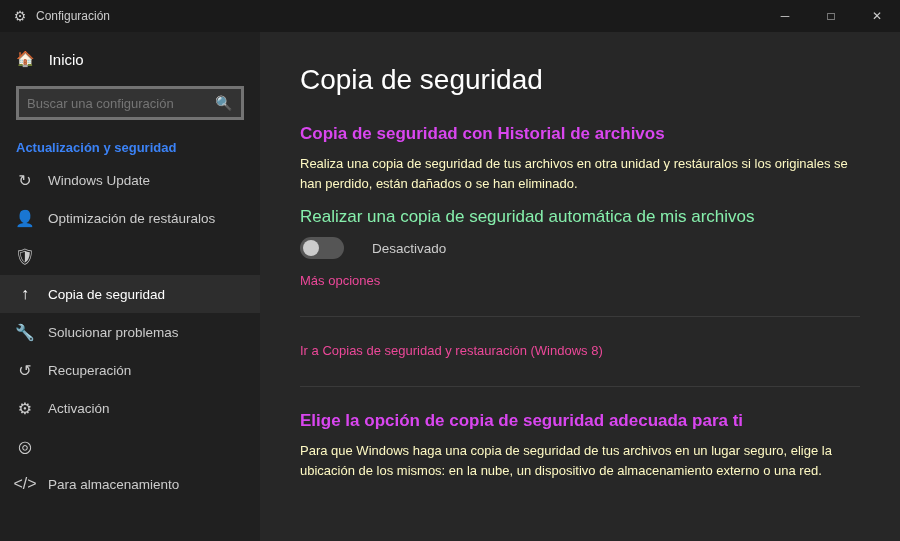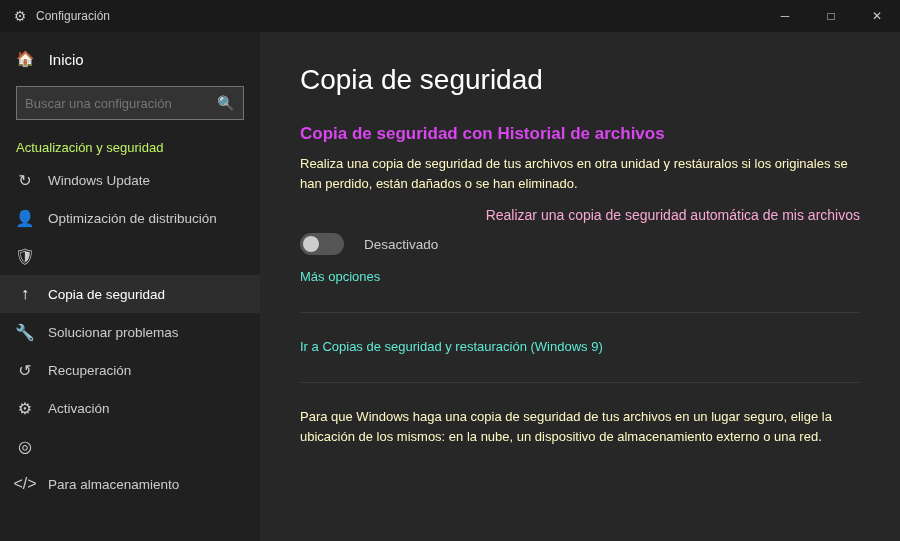--- a/index.html
+++ b/index.html
@@ -80,42 +80,42 @@
       font-size: 15px;
       cursor: pointer;
       color: #ffffff;
     }
 
     .search-box {
       margin: 8px 16px;
       display: flex;
       align-items: center;
       background: #333333;
-      border: 1px solid #737373;
+      border: 3px solid #737373;
       height: 34px;
       padding: 0 8px;
     }
     .search-input {
       background: transparent;
       border: none;
       outline: none;
       color: #cccccc;
       font-size: 13px;
       flex: 1;
     }
     .search-icon-btn {
       color: #aaa;
       font-size: 14px;
       cursor: pointer;
     }
 
     .section-header {
       font-size: 11px;
-      font-weight: 400;
-      color: #bef264;
+      font-weight: 700;
+      color: #3b82f6;
       padding: 12px 16px 6px 16px;
       text-transform: none;
       letter-spacing: 0;
       font-size: 13px;
     }
 
     .nav-item {
       display: flex;
       align-items: center;
       gap: 14px;
@@ -161,30 +161,29 @@
     }
 
     .section-desc {
       font-size: 13px;
       color: #fef9c3;
       line-height: 1.5;
       margin-bottom: 14px;
     }
 
     .setting-label {
-      font-size: 14px;
-      color: #f9a8d4;
+      font-size: 17px;
+      color: #86efac;
       margin-bottom: 10px;
-      text-align: right;
     }
 
     .toggle-row {
       display: flex;
       align-items: center;
-      gap: 20px;
+      gap: 28px;
       margin-bottom: 12px;
     }
 
     
     .toggle {
       width: 44px;
       height: 22px;
       background: #555;
       border-radius: 11px;
       position: relative;
@@ -203,21 +202,21 @@
       transition: left 0.2s;
     }
     .toggle.off .toggle-knob { left: 3px; }
 
     .toggle-label {
       font-size: 13.5px;
       color: #cccccc;
     }
 
     .link-green {
-      color: #5eead4;
+      color: #ec4899;
       font-size: 13px;
       cursor: pointer;
       margin-bottom: 28px;
       display: inline-block;
     }
 
     .divider {
       height: 1px;
       background: #3a3a3a;
       margin-bottom: 24px;
@@ -255,21 +254,21 @@
     </div>
 
     <div class="section-header">Actualización y seguridad</div>
 
     <div class="nav-item">
       <span class="nav-icon">↻</span>
       <span>Windows Update</span>
     </div>
     <div class="nav-item">
       <span class="nav-icon">👤</span>
-      <span>Optimización de distribución</span>
+      <span>Optimización de restáuralos</span>
     </div>
     <div class="nav-item">
       <span class="nav-icon">🛡</span>
     </div>
     <div class="nav-item active">
       <span class="nav-icon">↑</span>
       <span>Copia de seguridad</span>
     </div>
     <div class="nav-item">
       <span class="nav-icon">🔧</span>
@@ -305,24 +304,25 @@
           <div class="toggle-knob"></div>
         </div>
         <span class="toggle-label">Desactivado</span>
       </div>
       <a class="link-green">Más opciones</a>
     </div>
 
     <div class="divider"></div>
 
     <div>
-      <a class="link-green">Ir a Copias de seguridad y restauración (Windows 9)</a>
+      <a class="link-green">Ir a Copias de seguridad y restauración (Windows 8)</a>
     </div>
 
     <div class="divider"></div>
 
     <div>
+      <div class="section-title">Elige la opción de copia de seguridad adecuada para ti</div>
       <div class="section-desc">Para que Windows haga una copia de seguridad de tus archivos en un lugar seguro, elige la ubicación de los mismos: en la nube, un dispositivo de almacenamiento externo o una red.</div>
 
     </div>
 
   </div>
 </div>
 
 </body></html>

